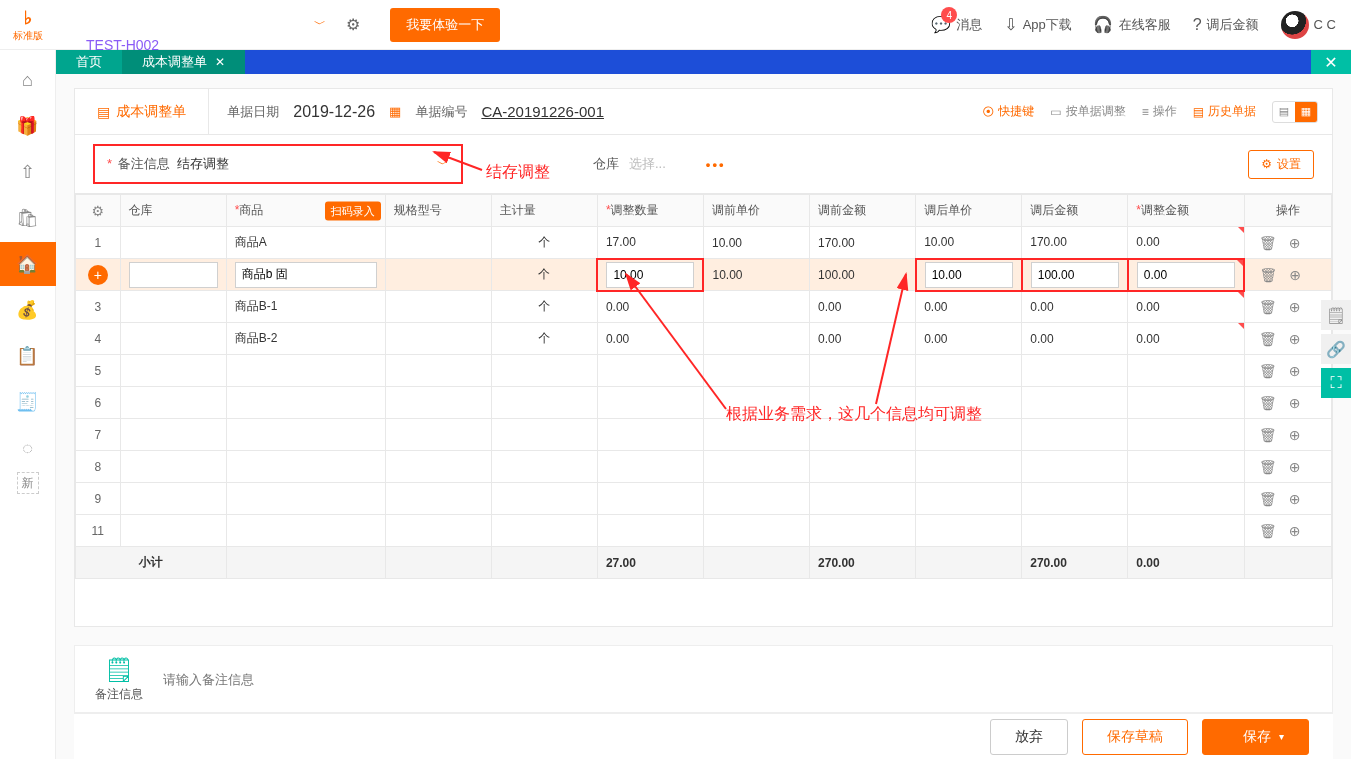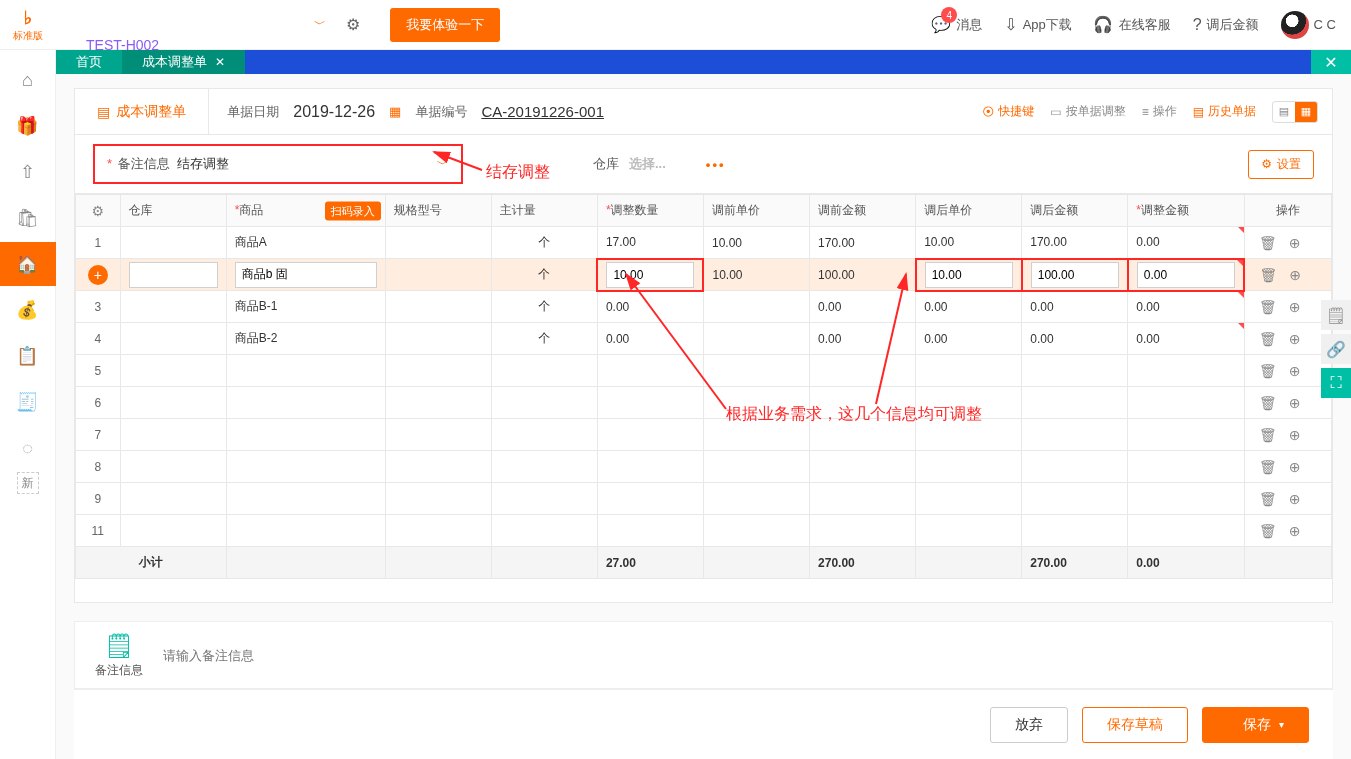--- a/index.html
+++ b/index.html
@@ -58,21 +58,21 @@
 
 
 .form-bar { display: flex; align-items: center; height: 60px; background: #fff; border: 1px solid #e8e8e8; border-top: 1px solid #e8e8e8; padding: 0 18px; gap: 40px; position: relative; }
 .field { display: flex; align-items: center; gap: 10px; font-size: 13px; }
 .field .req { color: #ff4d4d; margin-right: 2px; }
 .field .label { color: #555; }
 .field .value { color: #333; }
 .field .arrow-down { color: #ff6a00; font-size: 12px; }
 .field.biz-type { border: 2px solid #ff2626; width: 370px; height: 40px; padding: 0 12px; justify-content: space-between; }
 .field.wh { margin-left: 90px; }
-.field .placeholder { color: #bbb; font-weight: bold; }
+.field .placeholder { color: #bbb; }
 .form-bar .dots { color: #ff6a00; font-weight: bold; letter-spacing: 2px; cursor: pointer; }
 .set-btn { margin-left: auto; border: 1px solid #ff6a00; color: #ff6a00; background: #fff; padding: 5px 12px; border-radius: 3px; display: flex; align-items: center; gap: 5px; font-size: 12px; cursor: pointer; }
 
 
 .table-wrap { flex: 1; overflow: hidden; background: #fff; border: 1px solid #e8e8e8; border-top: none; position: relative; }
 table.grid { width: 100%; border-collapse: collapse; table-layout: fixed; }
 table.grid th, table.grid td { border: 1px solid #e8e8e8; height: 32px; padding: 0 8px; font-size: 12px; text-align: left; white-space: nowrap; overflow: hidden; }
 table.grid th { background: #fafafa; color: #555; font-weight: normal; position: relative; }
 table.grid th .req { color: #ff4d4d; }
 table.grid td.num { text-align: center; color: #666; }
@@ -89,21 +89,21 @@
 .op-icon { color: #888; font-size: 14px; margin: 0 6px; cursor: pointer; }
 tr.subtotal td { background: #f5f5f5; font-weight: bold; color: #333; }
 
 
 .remarks { margin-top: 18px; background: #fff; height: 68px; display: flex; align-items: center; gap: 20px; padding: 0 20px; border: 1px solid #eee; }
 .remarks .ricon { display: flex; flex-direction: column; align-items: center; color: #00bfa5; font-size: 24px; }
 .remarks .rlabel { font-size: 12px; color: #555; margin-top: 2px; }
 .remarks input { flex: 1; border: none; outline: none; font-size: 13px; color: #333; }
 
 
-.footer { height: 70px; display: flex; align-items: center; justify-content: flex-end; gap: 14px; padding: 0 24px; background: #fff; border-top: 1px solid #eee; }
+.footer { height: 46px; display: flex; align-items: center; justify-content: flex-end; gap: 14px; padding: 0 24px; background: #fff; border-top: 1px solid #eee; }
 .btn { padding: 8px 24px; border-radius: 3px; font-size: 14px; cursor: pointer; border: 1px solid #ccc; background: #fff; color: #333; }
 .btn.outline-orange { border-color: #ff6a00; color: #ff6a00; }
 .btn.primary { background: #ff6a00; color: #fff; border-color: #ff6a00; display: flex; align-items: center; gap: 8px; padding-left: 40px; }
 .btn.primary .arrow { font-size: 10px; }
 
 
 .right-float { position: absolute; right: 0; top: 250px; display: flex; flex-direction: column; gap: 4px; }
 .rf-item { width: 30px; height: 30px; background: #f0f0f0; color: #888; display: flex; align-items: center; justify-content: center; font-size: 16px; cursor: pointer; }
 .rf-item.on { background: #00bfa5; color: #fff; }
 

